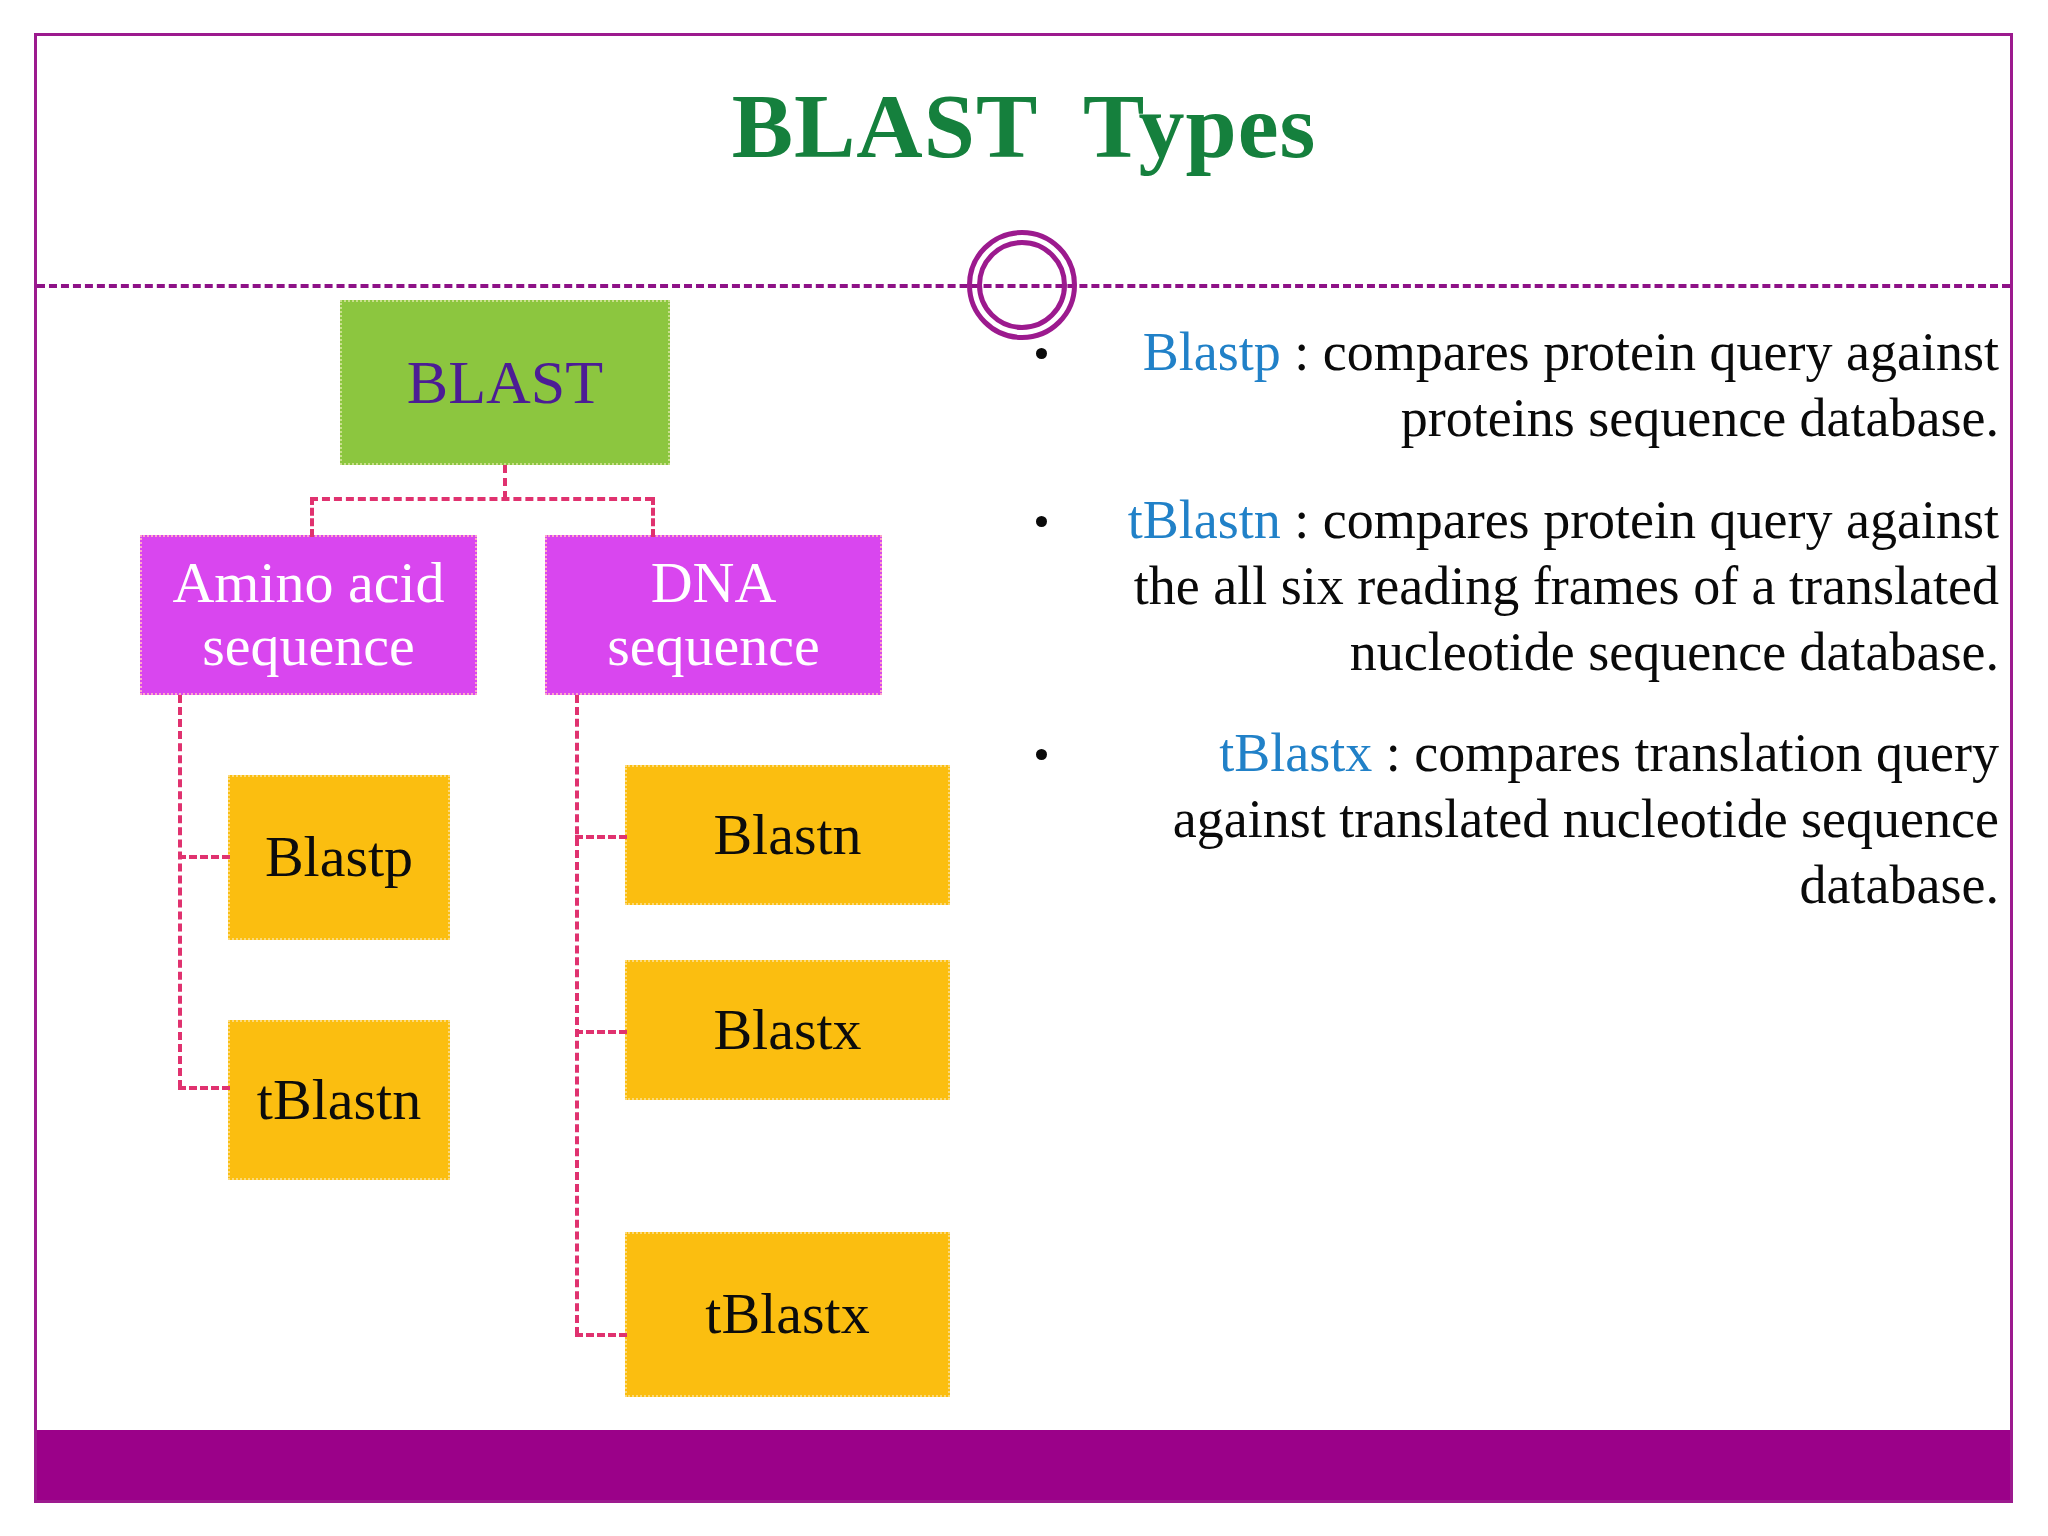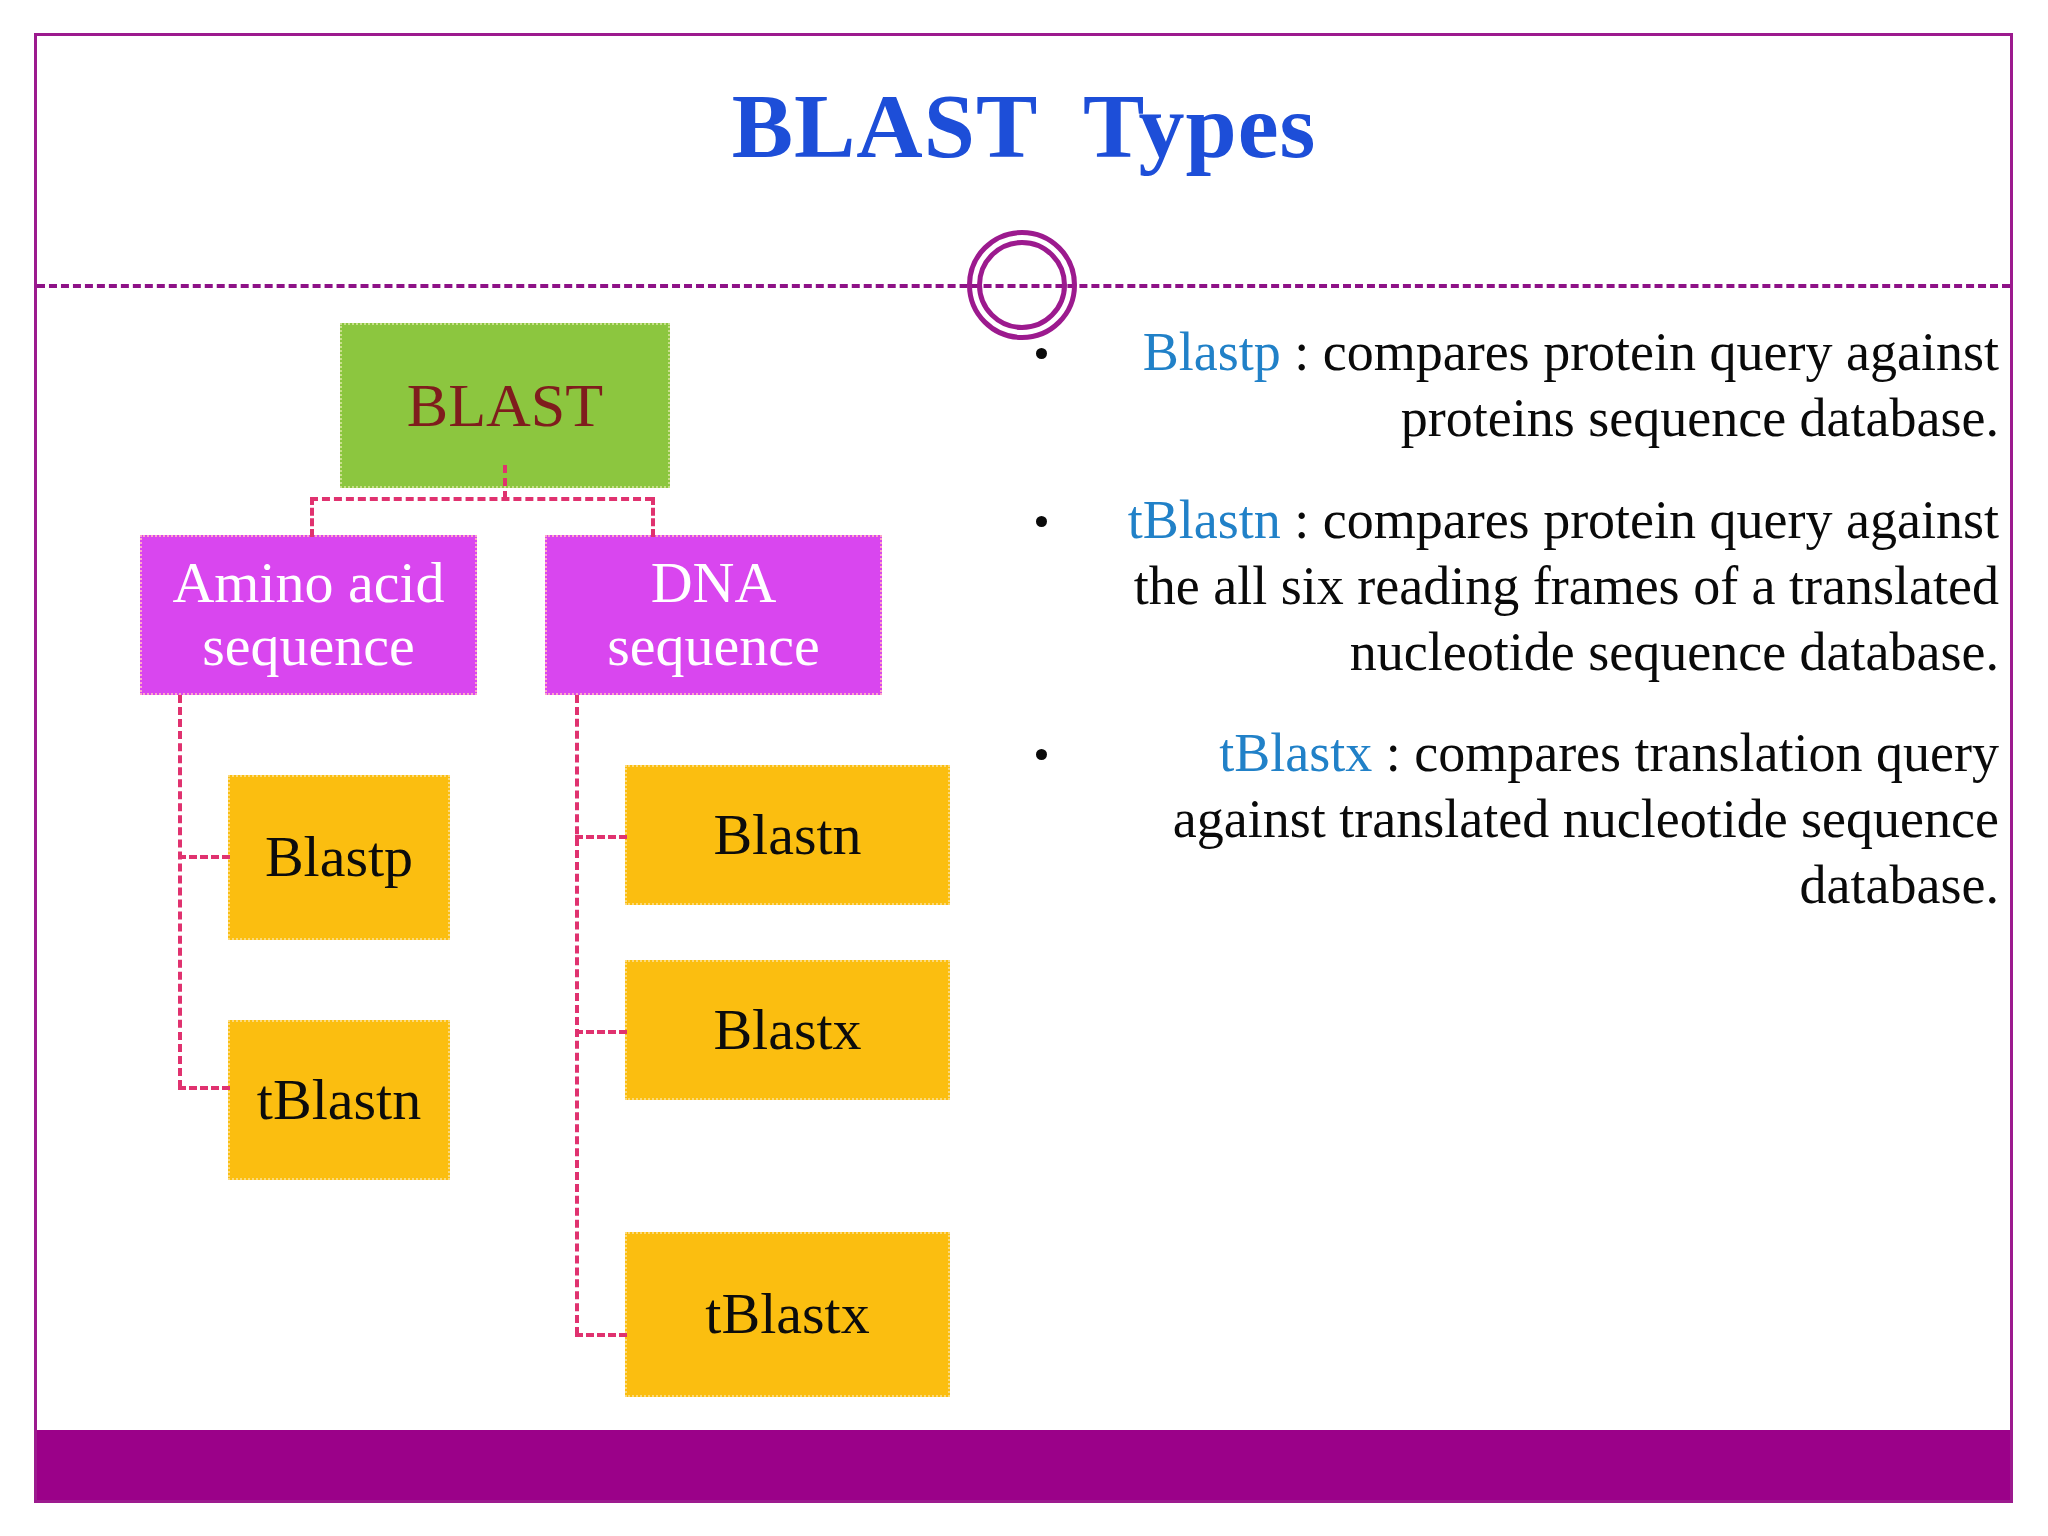--- a/index.html
+++ b/index.html
@@ -28,21 +28,21 @@
     background: #ffffff;
   }
 
   
   #title {
     position: absolute;
     left: 0;
     top: 78px;
     width: 2048px;
     text-align: center;
-    color: #1d4ed8;
+    color: #15803d;
     font-size: 92px;
     font-weight: bold;
     letter-spacing: 1px;
     line-height: 1.05;
     white-space: pre;
   }
 
   
   #divider {
     position: absolute;
@@ -83,23 +83,22 @@
     display: flex;
     align-items: center;
     justify-content: center;
     text-align: center;
     box-sizing: border-box;
     line-height: 1.08;
   }
   .node-root {
     background: #8CC63F;
     border: 2px dotted #C8DF8B;
-    color: #7f1d1d;
+    color: #4c1d95;
     font-size: 62px;
-    margin-top: 23px;
   }
   .node-branch {
     background: #d946ef;
     border: 2px dotted #FCA7C6;
     color: #FFFFFF;
     font-size: 58px;
   }
   .node-leaf {
     background: #FBBE10;
     border: 2px dotted #FBD97A;

